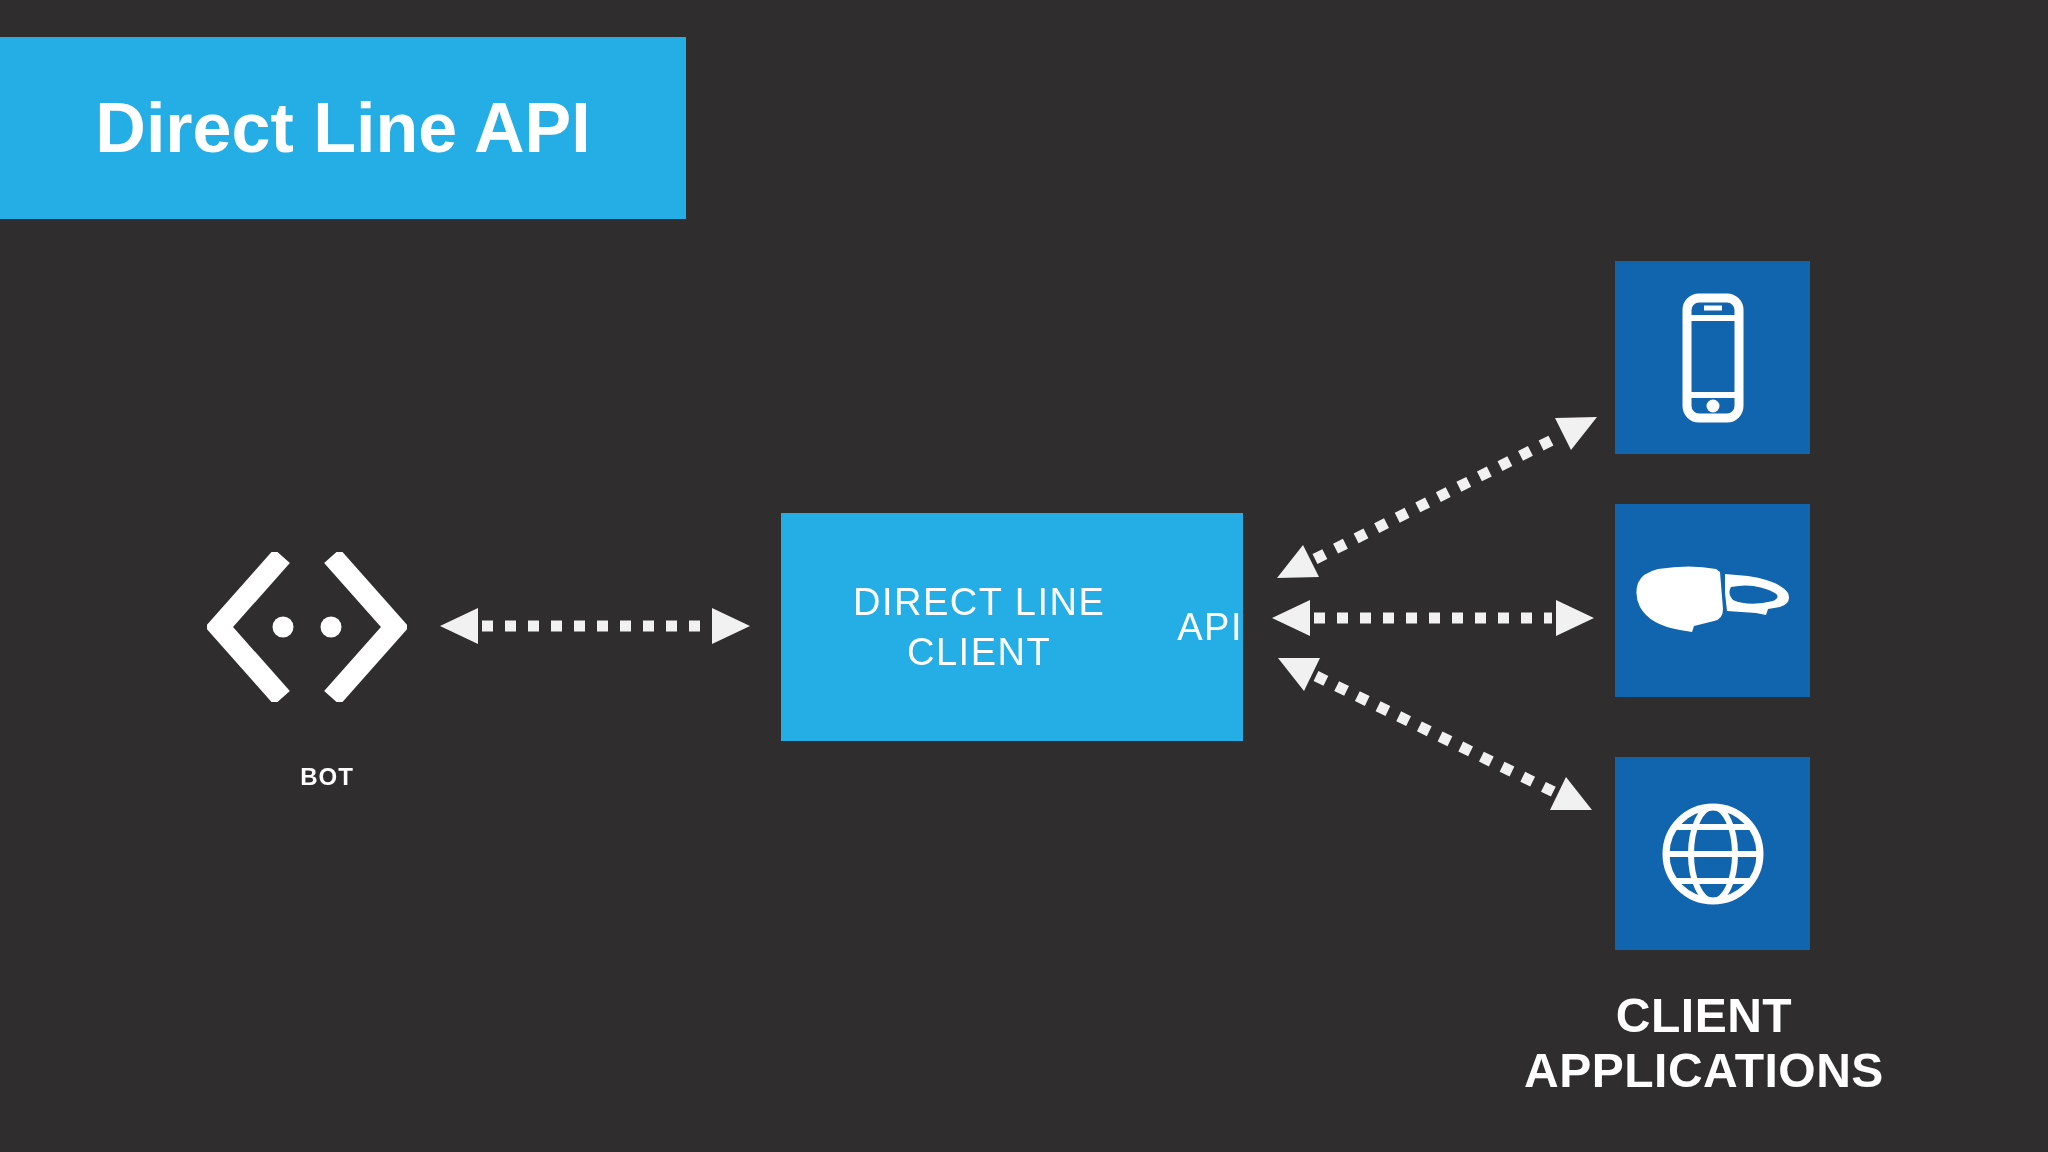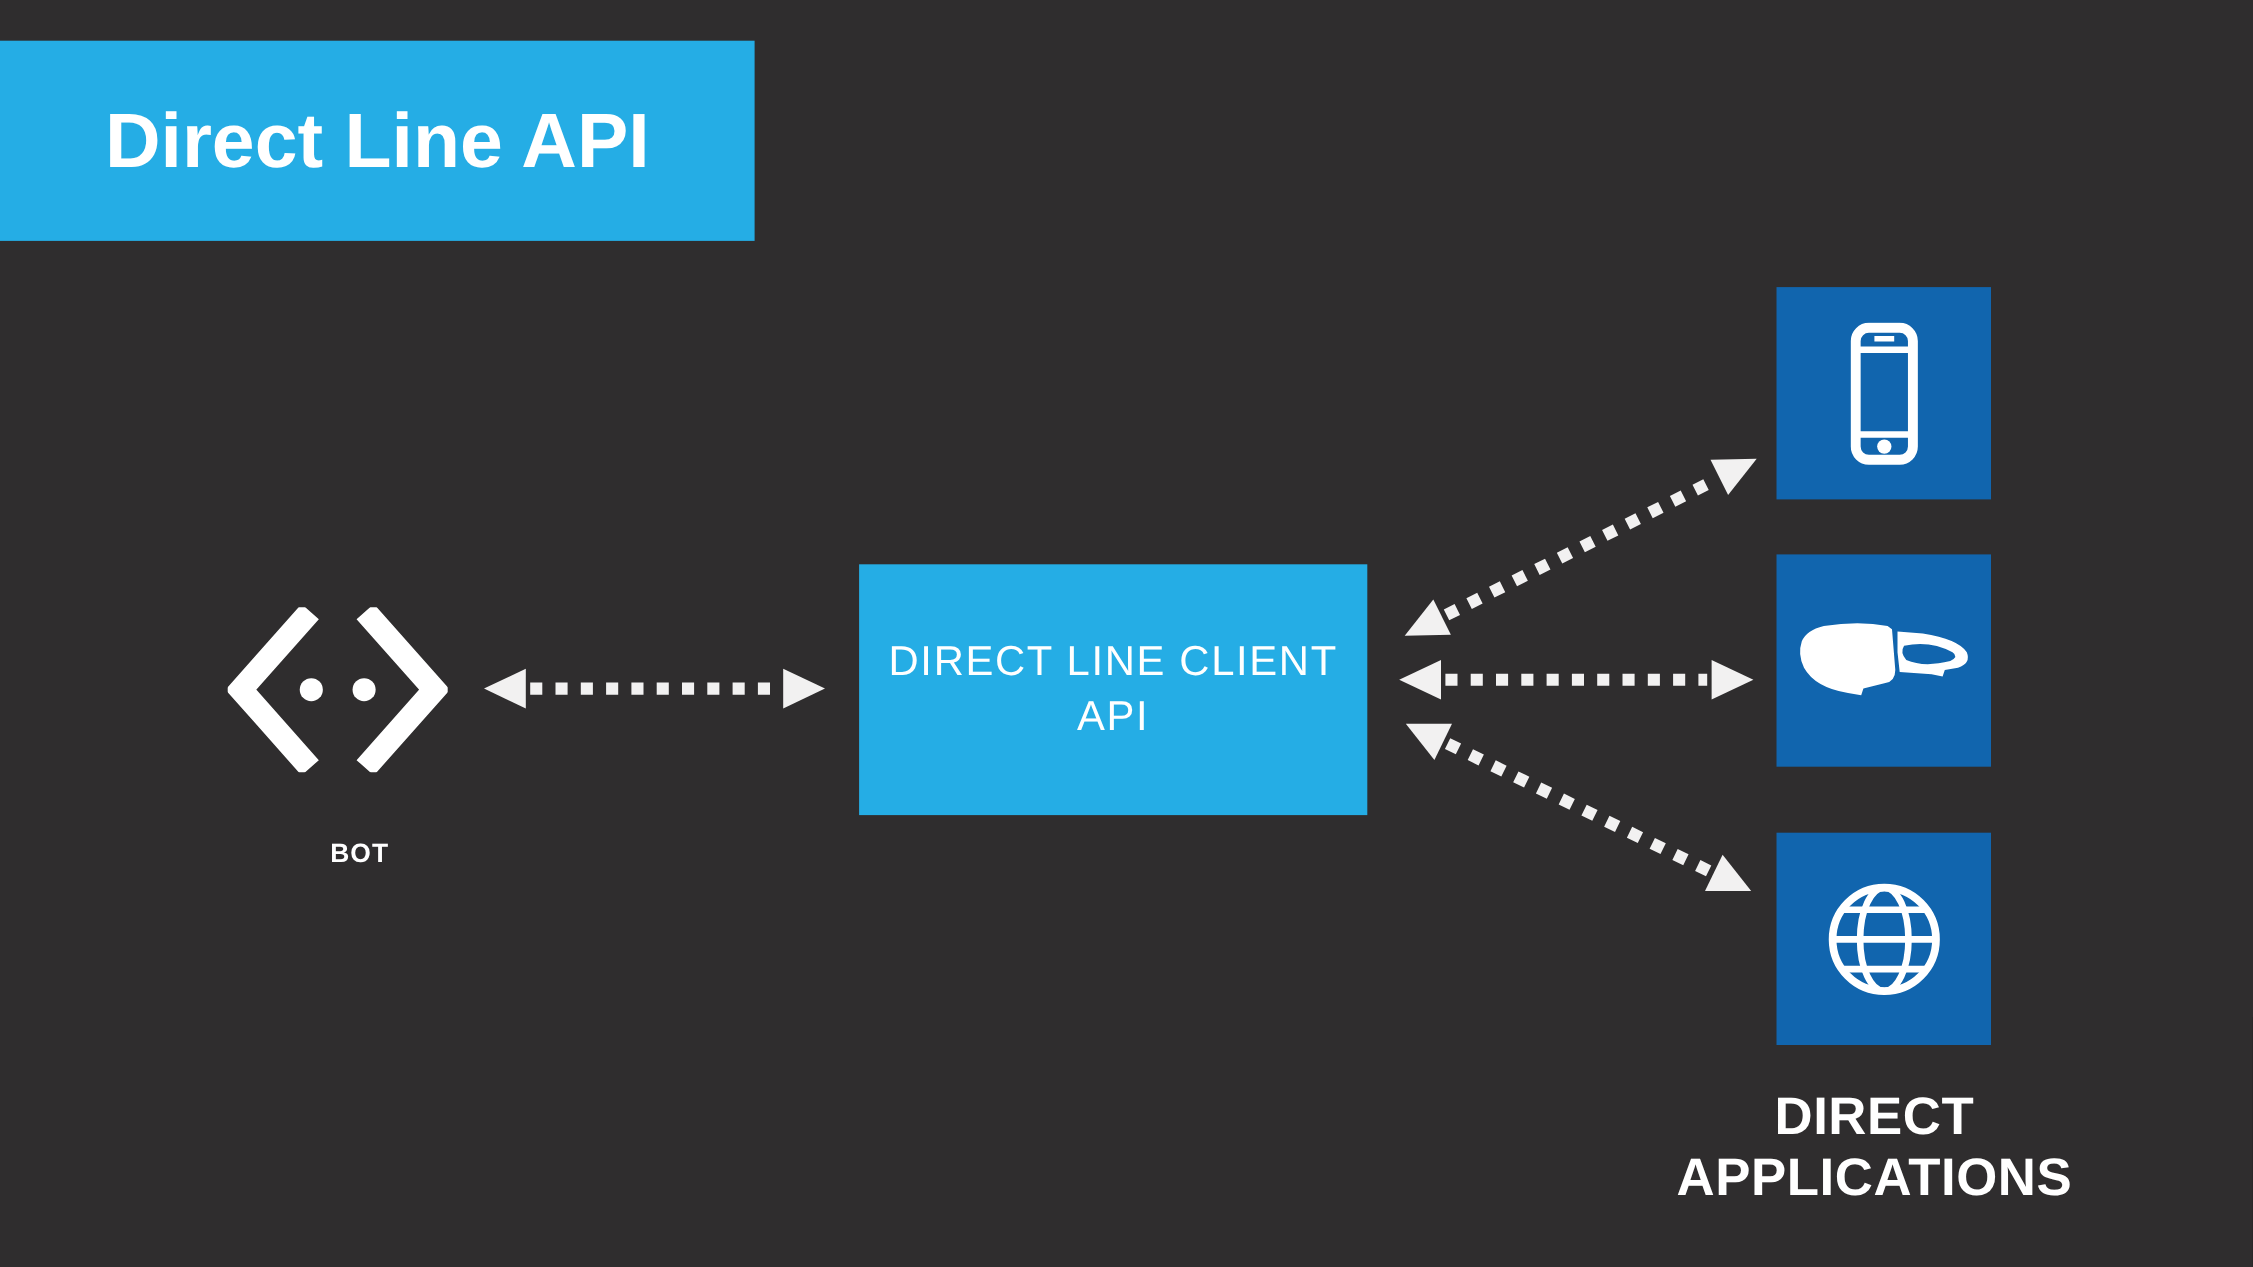--- a/index.html
+++ b/index.html
@@ -19,21 +19,21 @@
     font-size:70px; font-weight:700; color:var(--text-white,#fff);
   }
   .bot-icon-wrap { position:absolute; left:207px; top:552px; width:200px; height:150px; }
   .bot-label {
     position:absolute; left:227px; top:763px; width:200px;
     text-align:center; font-size:24px; font-weight:700; letter-spacing:1px;
   }
   .api-box {
     position:absolute; left:781px; top:513px; width:462px; height:228px;
     background:var(--accent-cyan, #25ade5);
-    display:flex; flex-direction:column; align-items:center; justify-content:center;
+    display:flex; align-items:center; justify-content:center;
     text-align:center;
   }
   .api-box .api-line {
     font-size:38px; font-weight:400; line-height:50px; letter-spacing:1.5px;
     color:var(--text-white,#fff);
   }
   .tile {
     position:absolute; left:1615px; width:195px; height:193px;
     background:var(--tile-blue, #1165ae);
     display:flex; align-items:center; justify-content:center;
@@ -102,21 +102,21 @@
   <div class="tile tile-globe">
     <svg width="104" height="104" viewBox="0 0 104 104">
       <circle class="icon-stroke" cx="52" cy="52" r="47" stroke-width="7"></circle>
       <ellipse class="icon-stroke" cx="52" cy="52" rx="22" ry="47" stroke-width="6"></ellipse>
       <line class="icon-stroke" x1="14" y1="25" x2="90" y2="25" stroke-width="6"></line>
       <line class="icon-stroke" x1="5" y1="52" x2="99" y2="52" stroke-width="6"></line>
       <line class="icon-stroke" x1="14" y1="79" x2="90" y2="79" stroke-width="6"></line>
     </svg>
   </div>
 
-  <div class="clients-label">DIRECT APPLICATIONS</div>
+  <div class="clients-label">CLIENT APPLICATIONS</div>
 
   <svg class="arrows-overlay" viewBox="0 0 2048 1152">
     <g>
       <line class="arrow-line" x1="482" y1="626" x2="708" y2="626"></line>
       <polygon class="arrow-head" points="440,626 478,608 478,644"></polygon>
       <polygon class="arrow-head" points="750,626 712,608 712,644"></polygon>
     </g>
     <g>
       <line class="arrow-line" x1="1315" y1="559" x2="1560" y2="436"></line>
       <polygon class="arrow-head" points="1277,578 1319,577 1303,545"></polygon>

